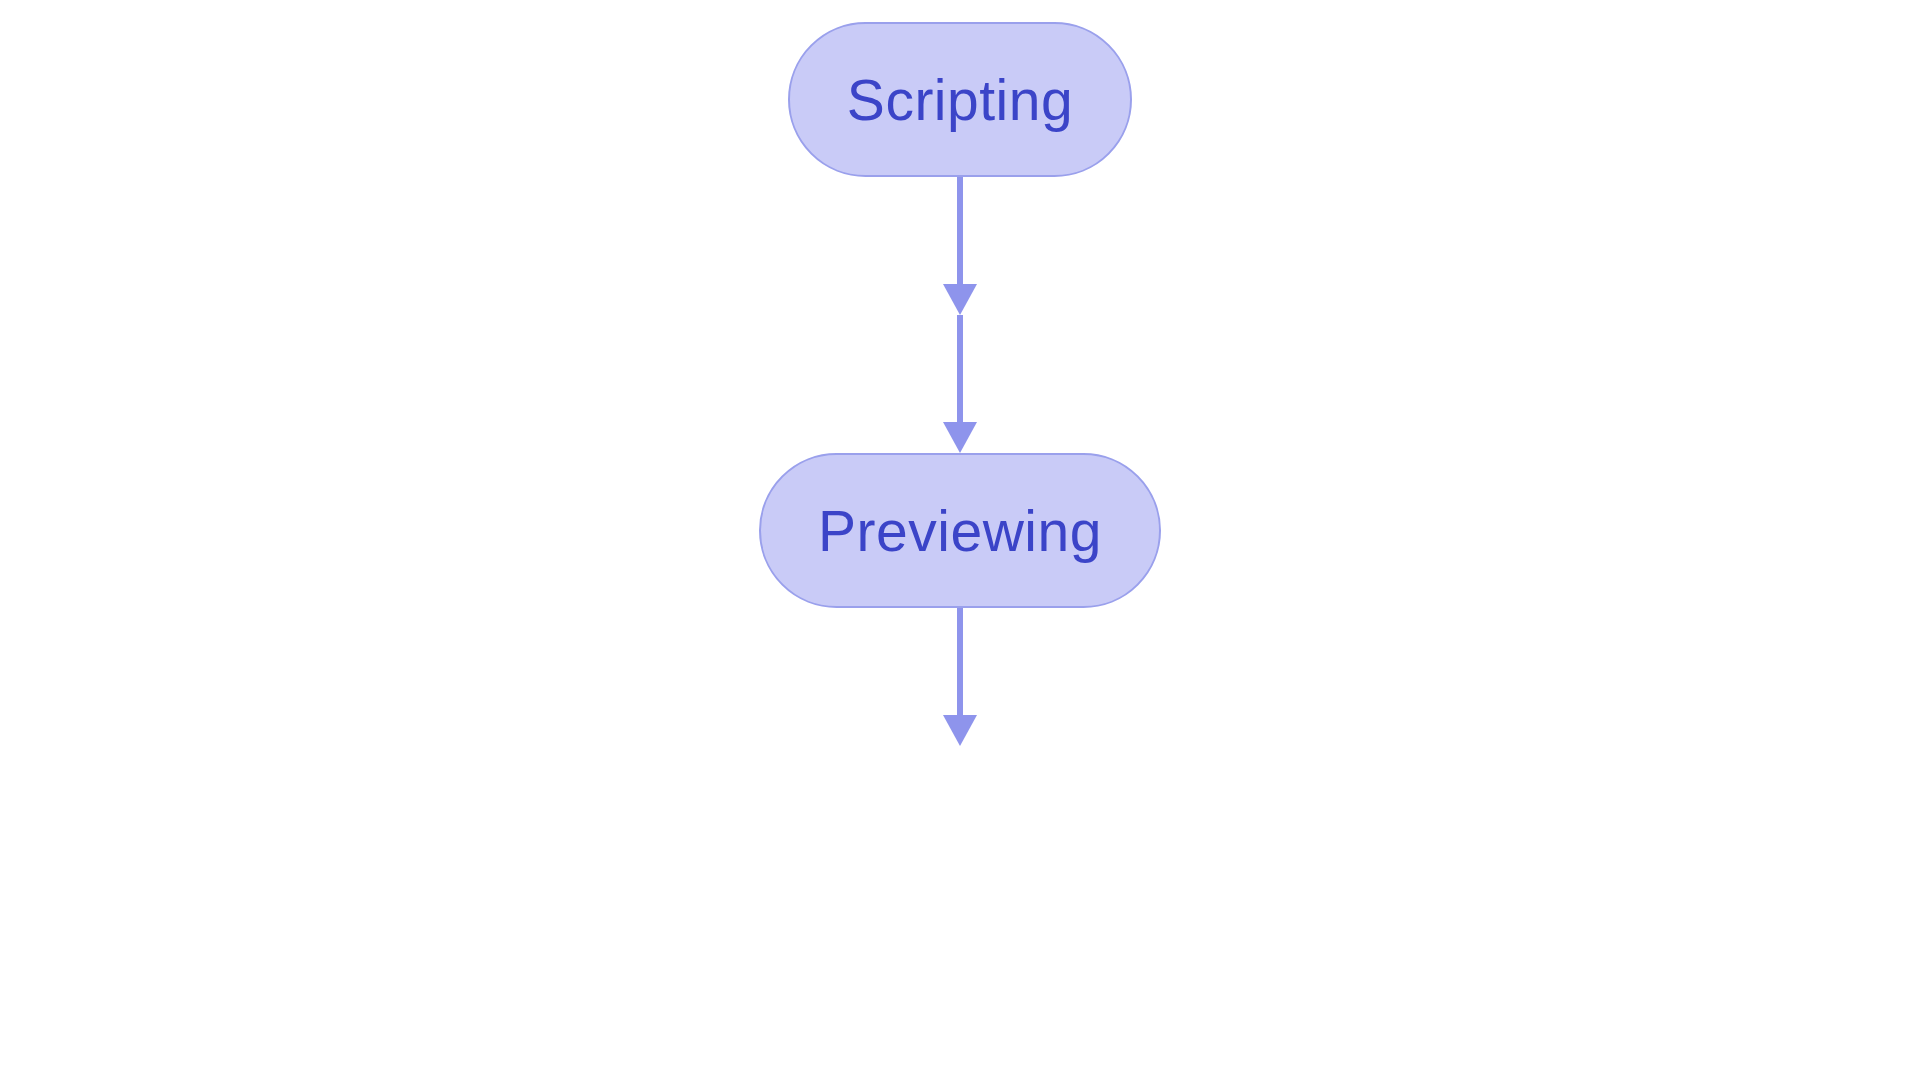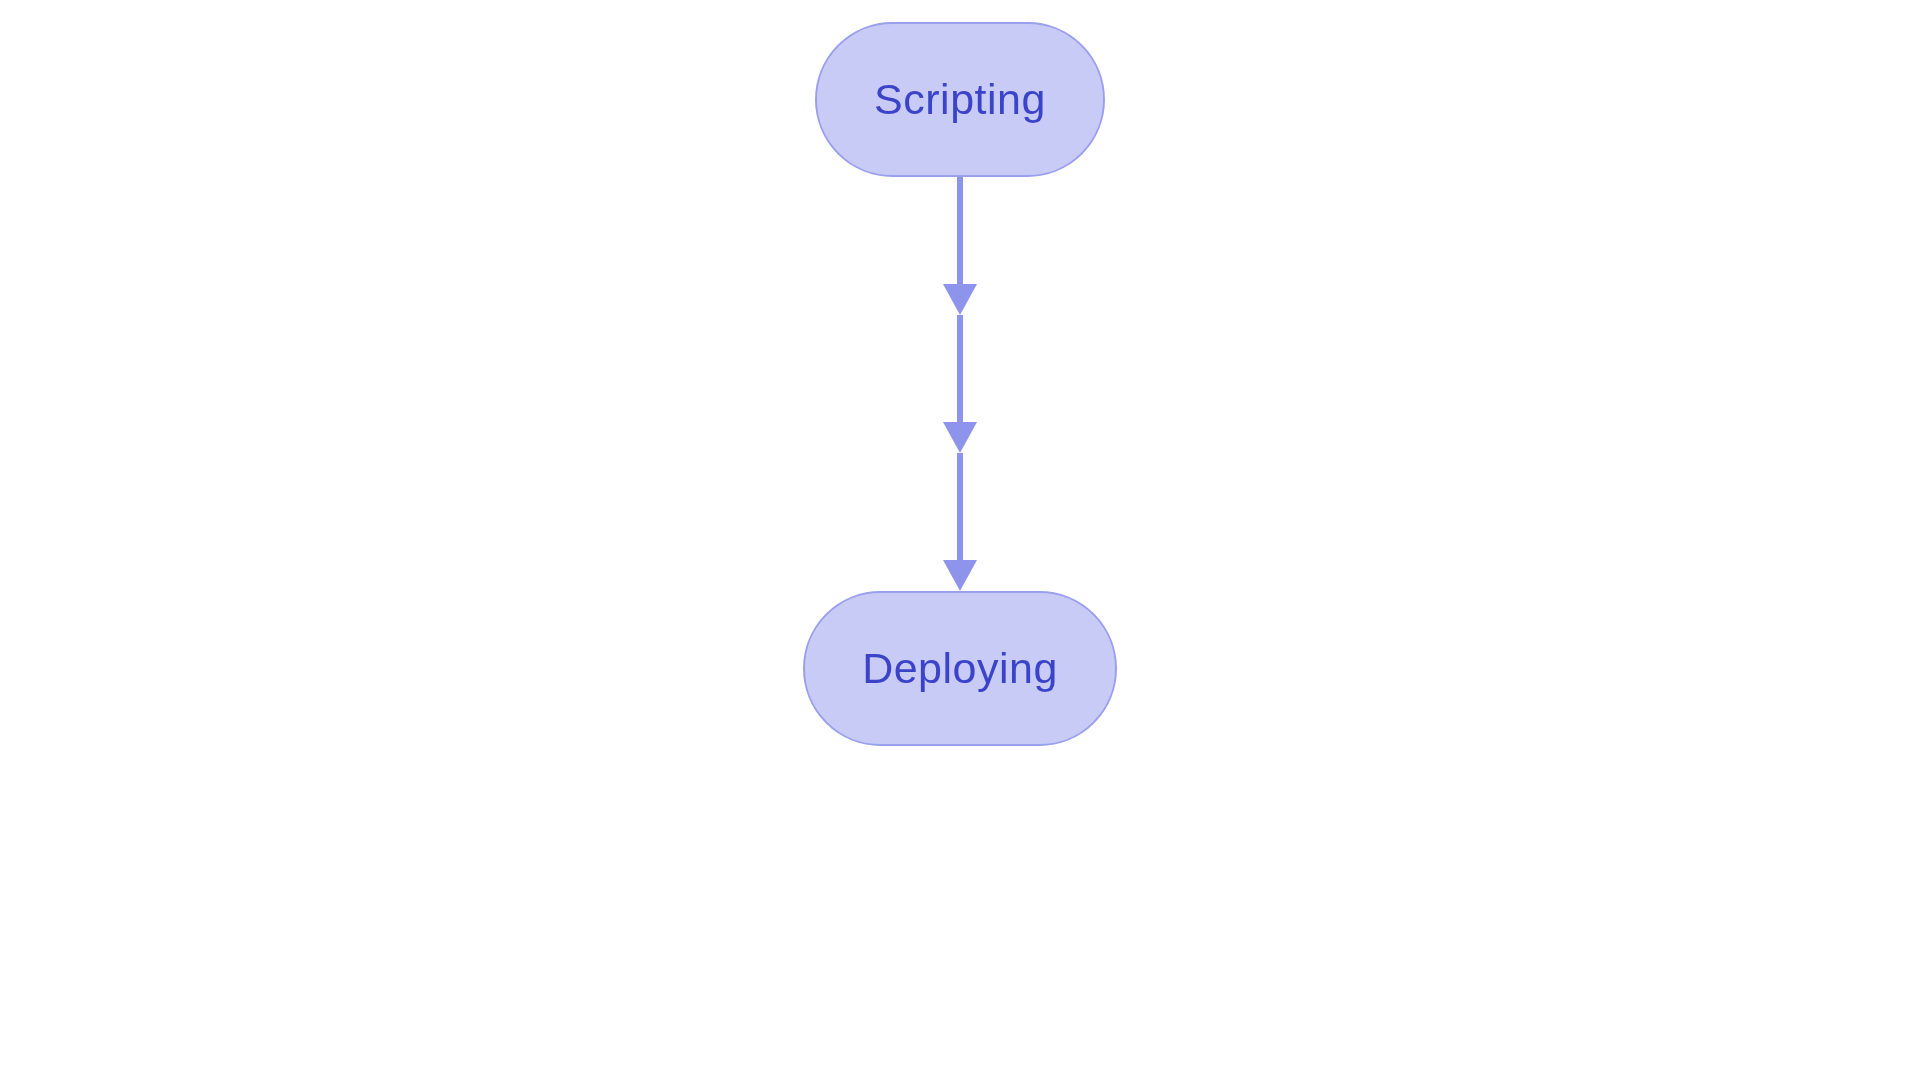--- a/index.html
+++ b/index.html
@@ -33,21 +33,21 @@
     padding: 0 57px;
     border-radius: 78px;
     background: var(--node-fill);
     border: 2px solid var(--node-border);
     display: flex;
     align-items: center;
     justify-content: center;
     flex: 0 0 auto;
   }
   .node .label {
-    font-size: 43px;
+    font-size: 57px;
     color: var(--node-text);
     white-space: nowrap;
     letter-spacing: 0.5px;
   }
   .arrow {
     height: 138px;
     flex: 0 0 auto;
     display: flex;
     flex-direction: column;
     align-items: center;
@@ -79,23 +79,23 @@
     <div class="shaft"></div>
     <div class="head"></div>
   </div>
 
 
   <div class="arrow">
     <div class="shaft"></div>
     <div class="head"></div>
   </div>
 
+  <div class="node">
+    <span class="label">Previewing</span>
+  </div>
 
   <div class="arrow">
     <div class="shaft"></div>
     <div class="head"></div>
   </div>
 
-  <div class="node">
-    <span class="label">Deploying</span>
-  </div>
 
 </div>
 
 </body></html>

